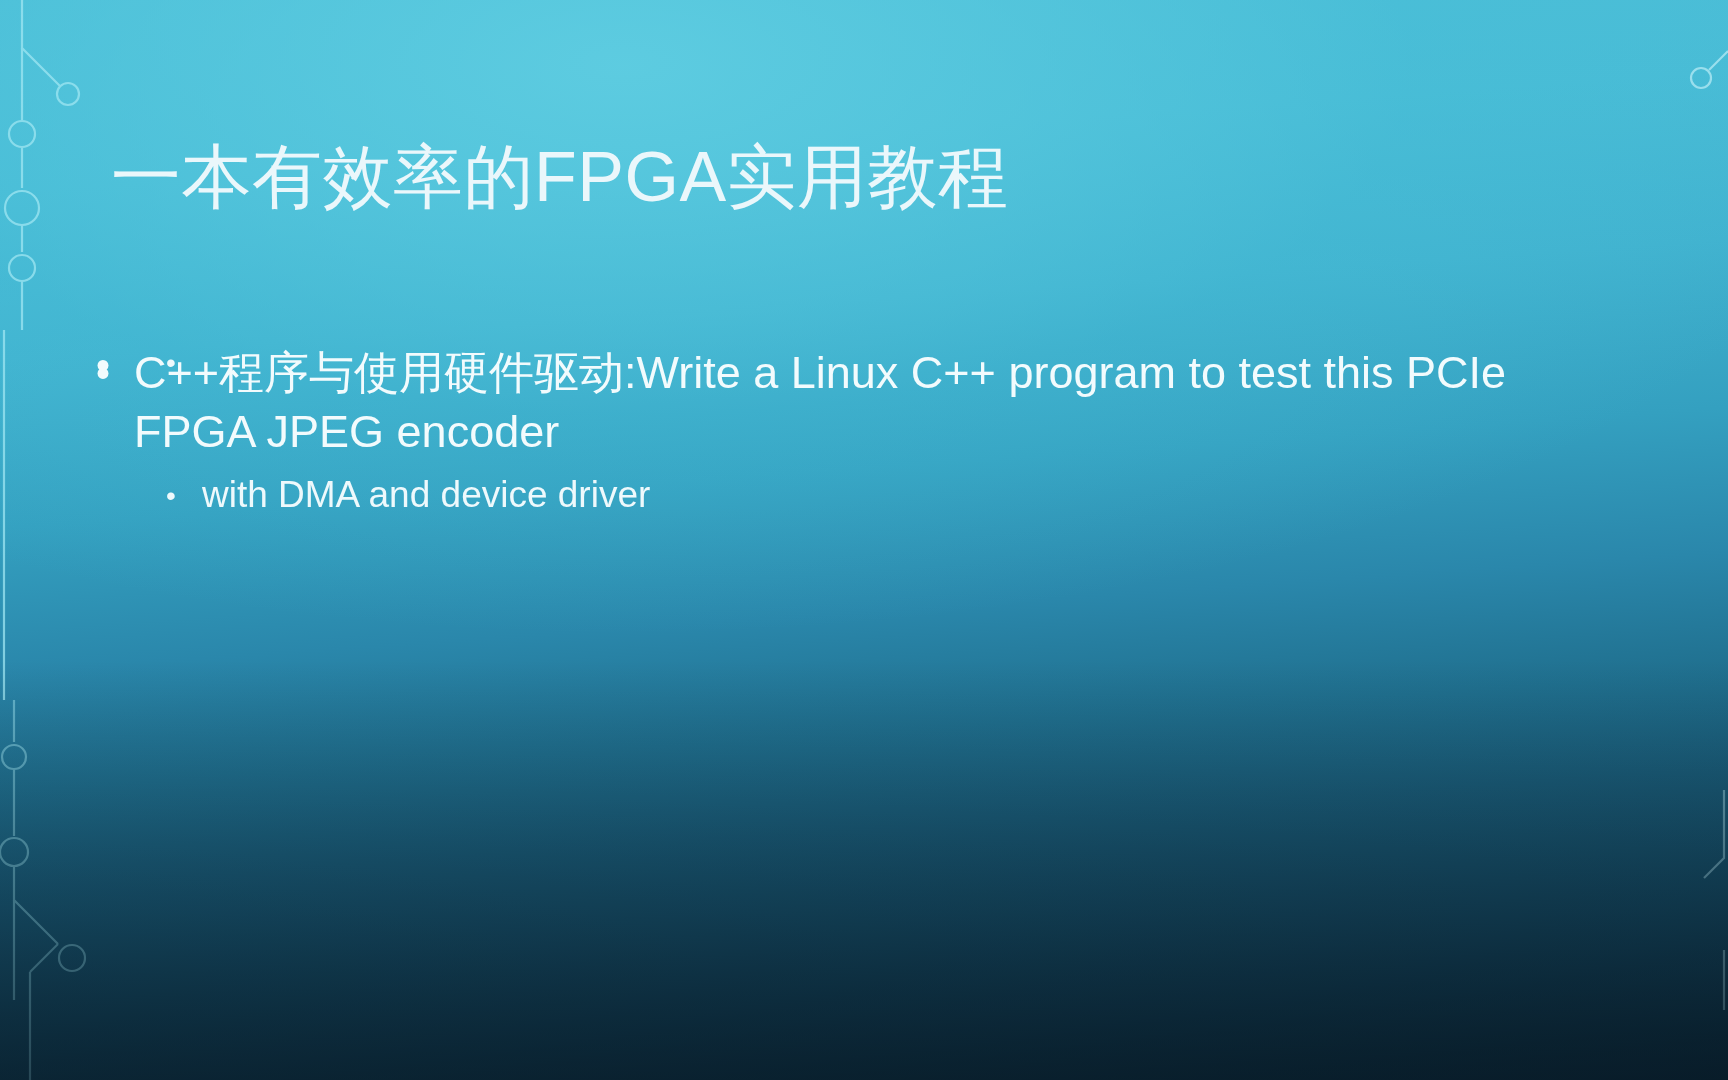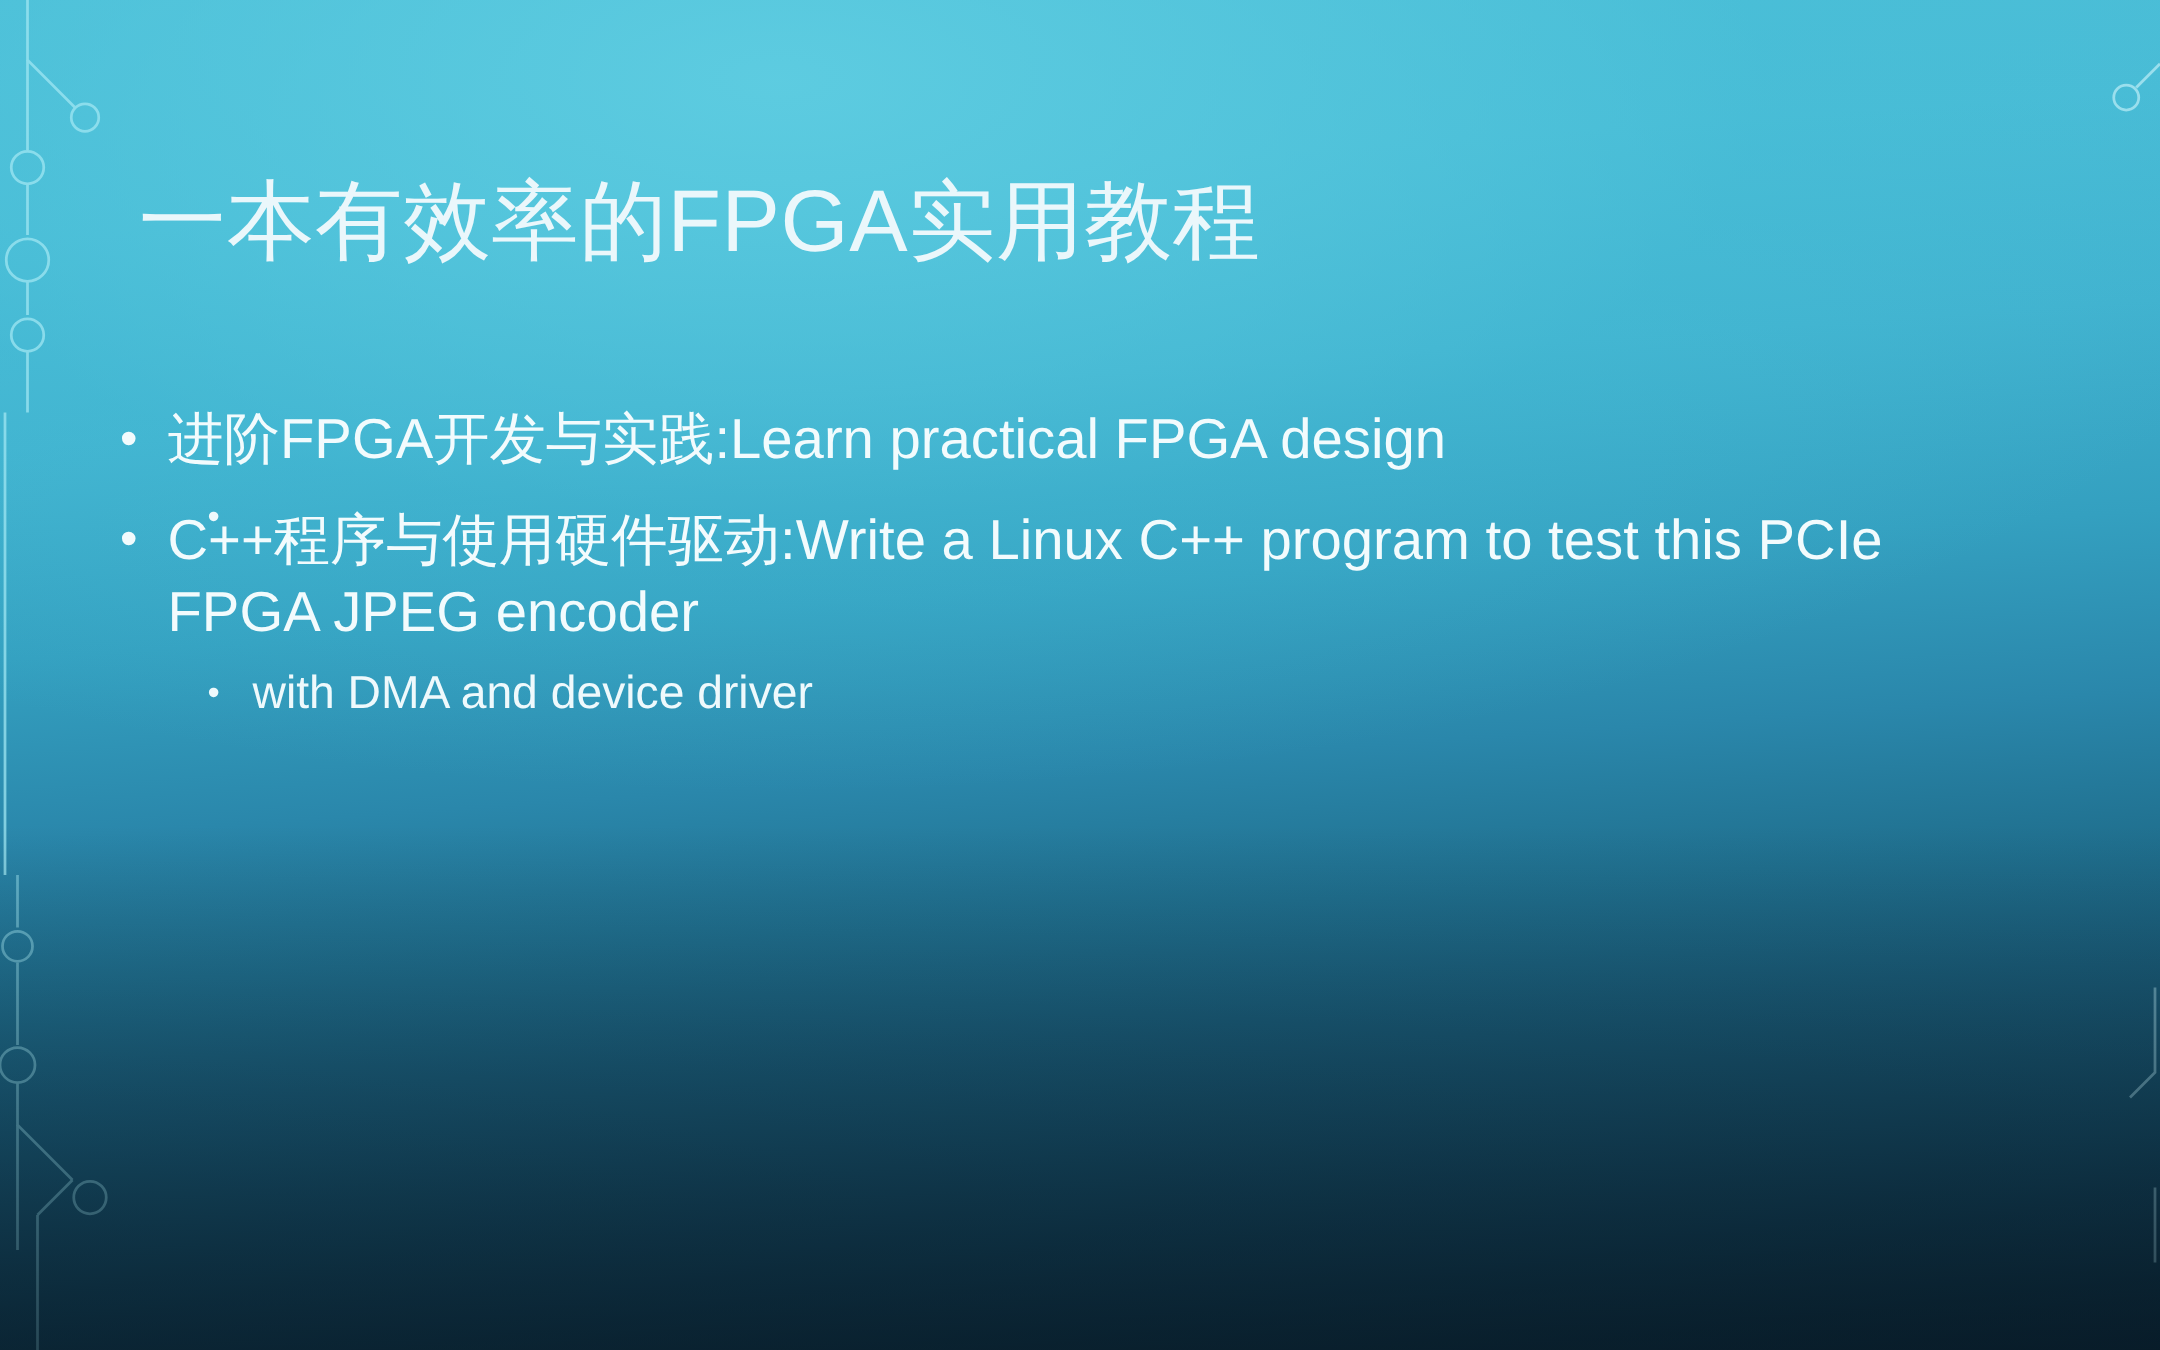--- a/index.html
+++ b/index.html
@@ -167,21 +167,20 @@
 
   <div class="content">
 
     <div class="slide-title">一本有效率的FPGA实用教程</div>
 
     <div class="body-list">
 
       <div class="grp1">
         <div class="lvl1">
           <span class="bullet">•</span>
-          <span>进阶FPGA开发与实践:Learn practical FPGA design</span>
         </div>
         <div class="lvl2">
           <span class="bullet">•</span>
         </div>
       </div>
 
       <div class="grp2">
         <div class="lvl1">
           <span class="bullet">•</span>
           <span>C++程序与使用硬件驱动:Write a Linux C++ program to test this PCIe FPGA JPEG encoder</span>

